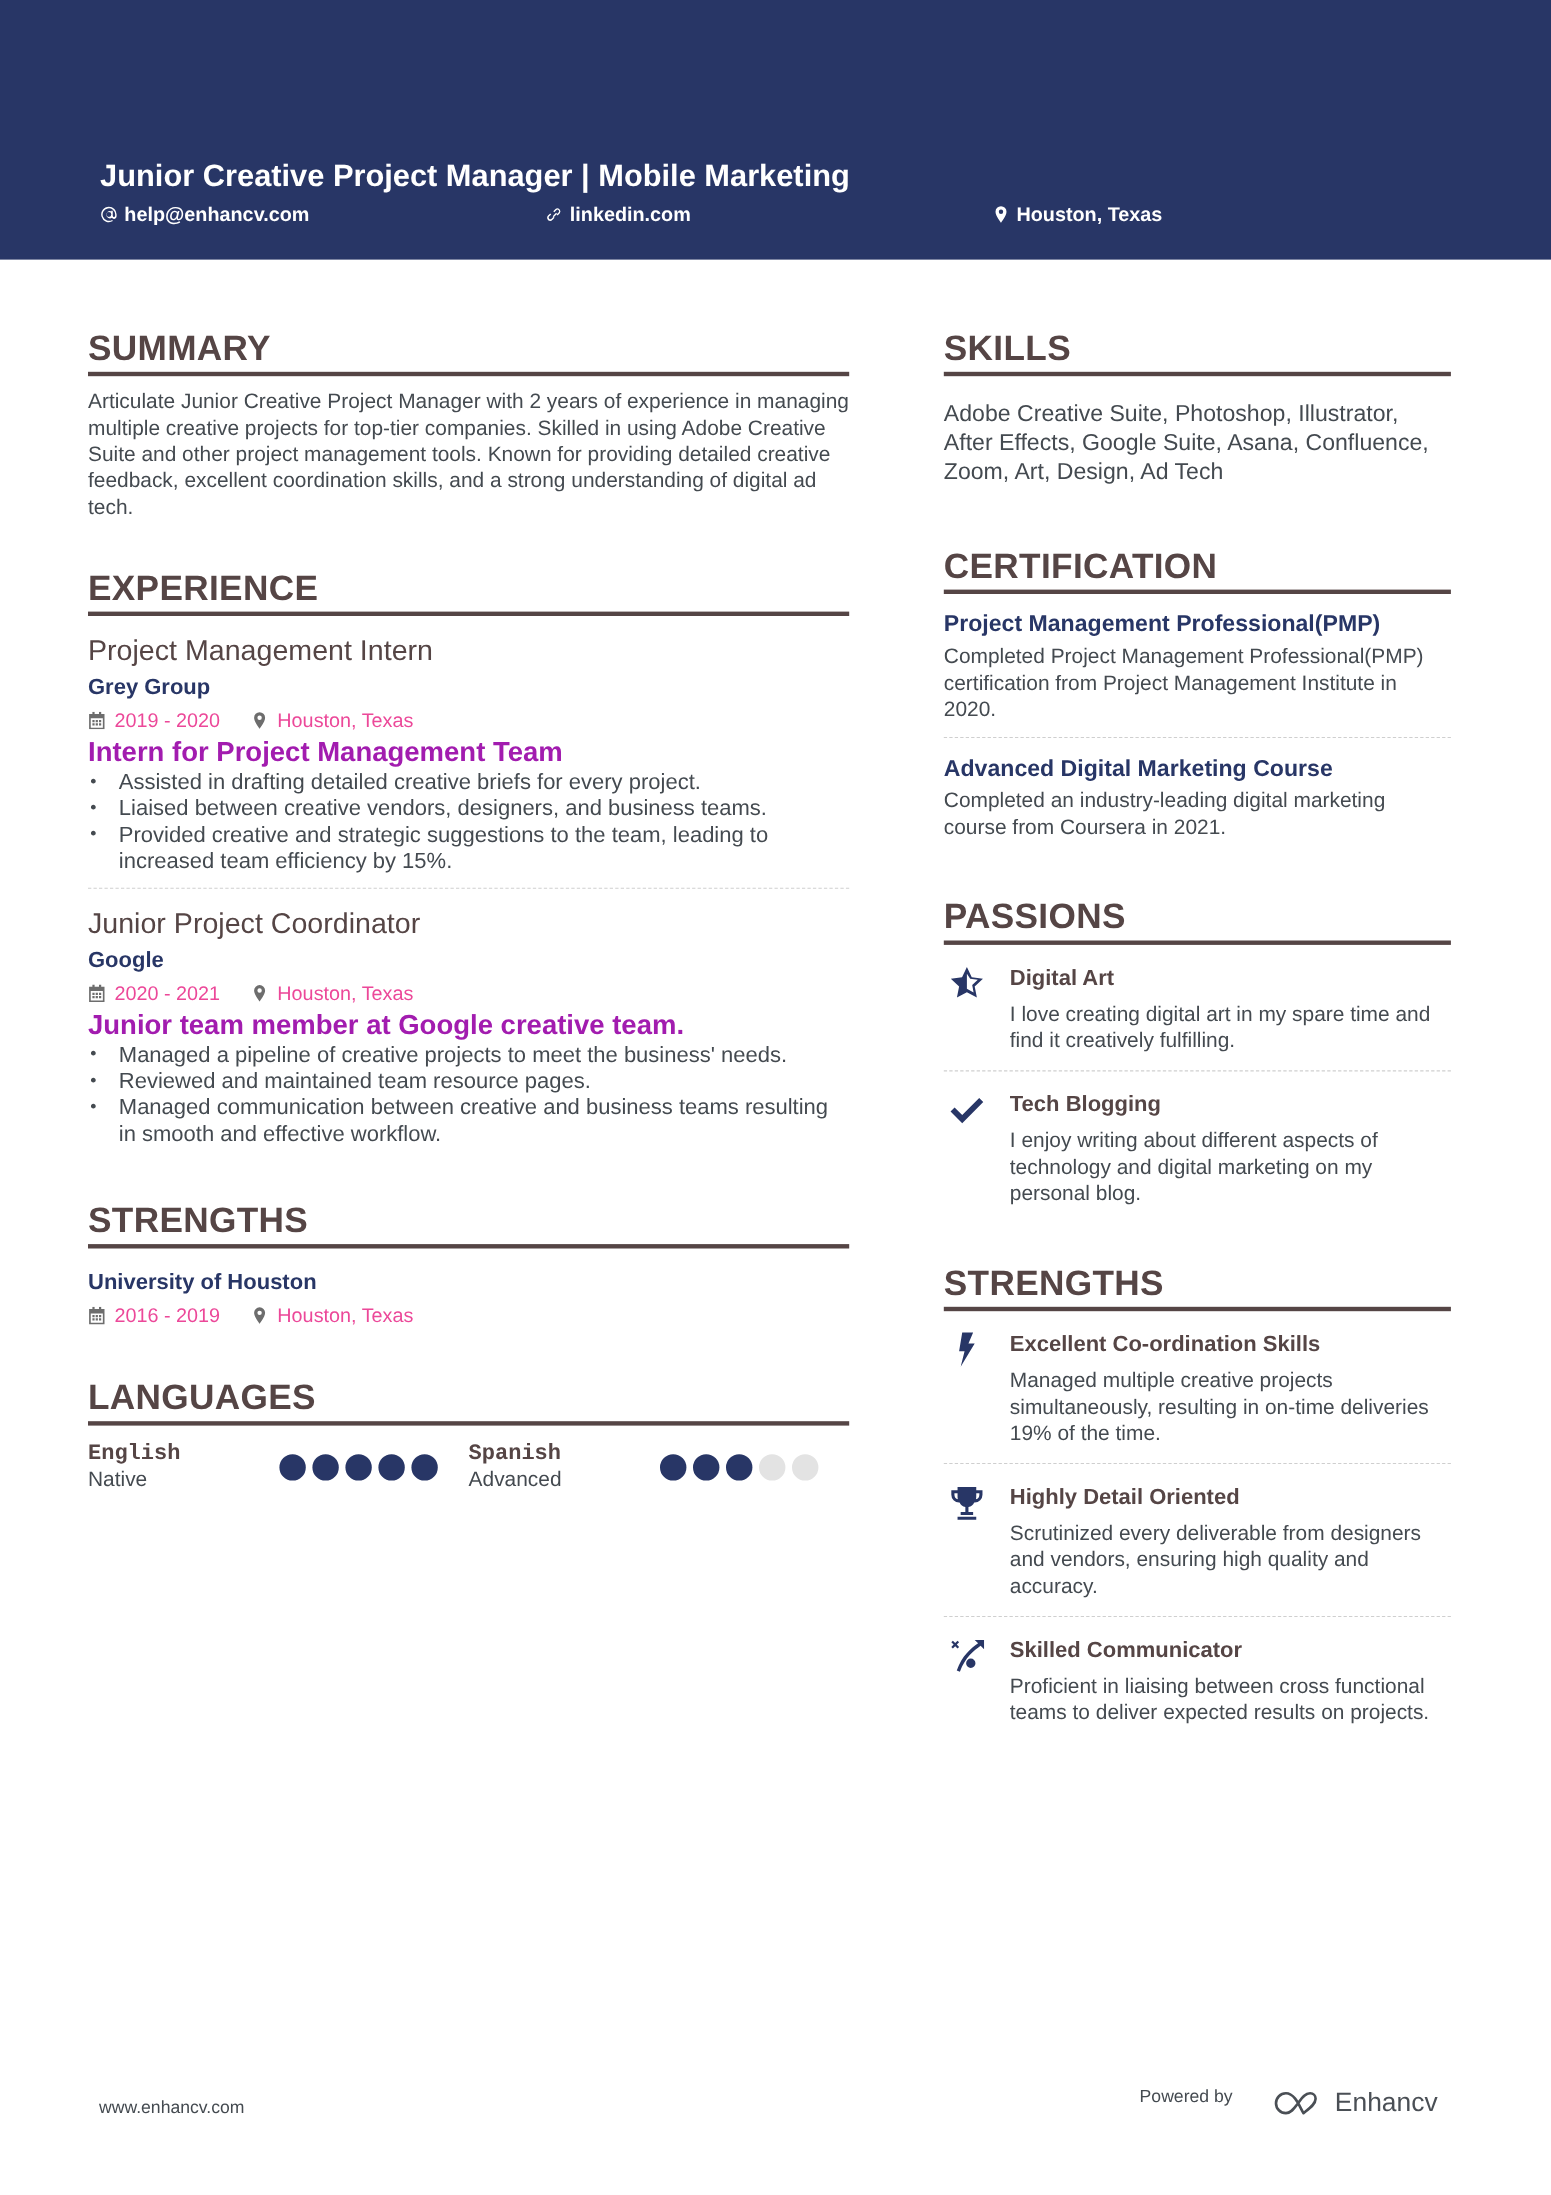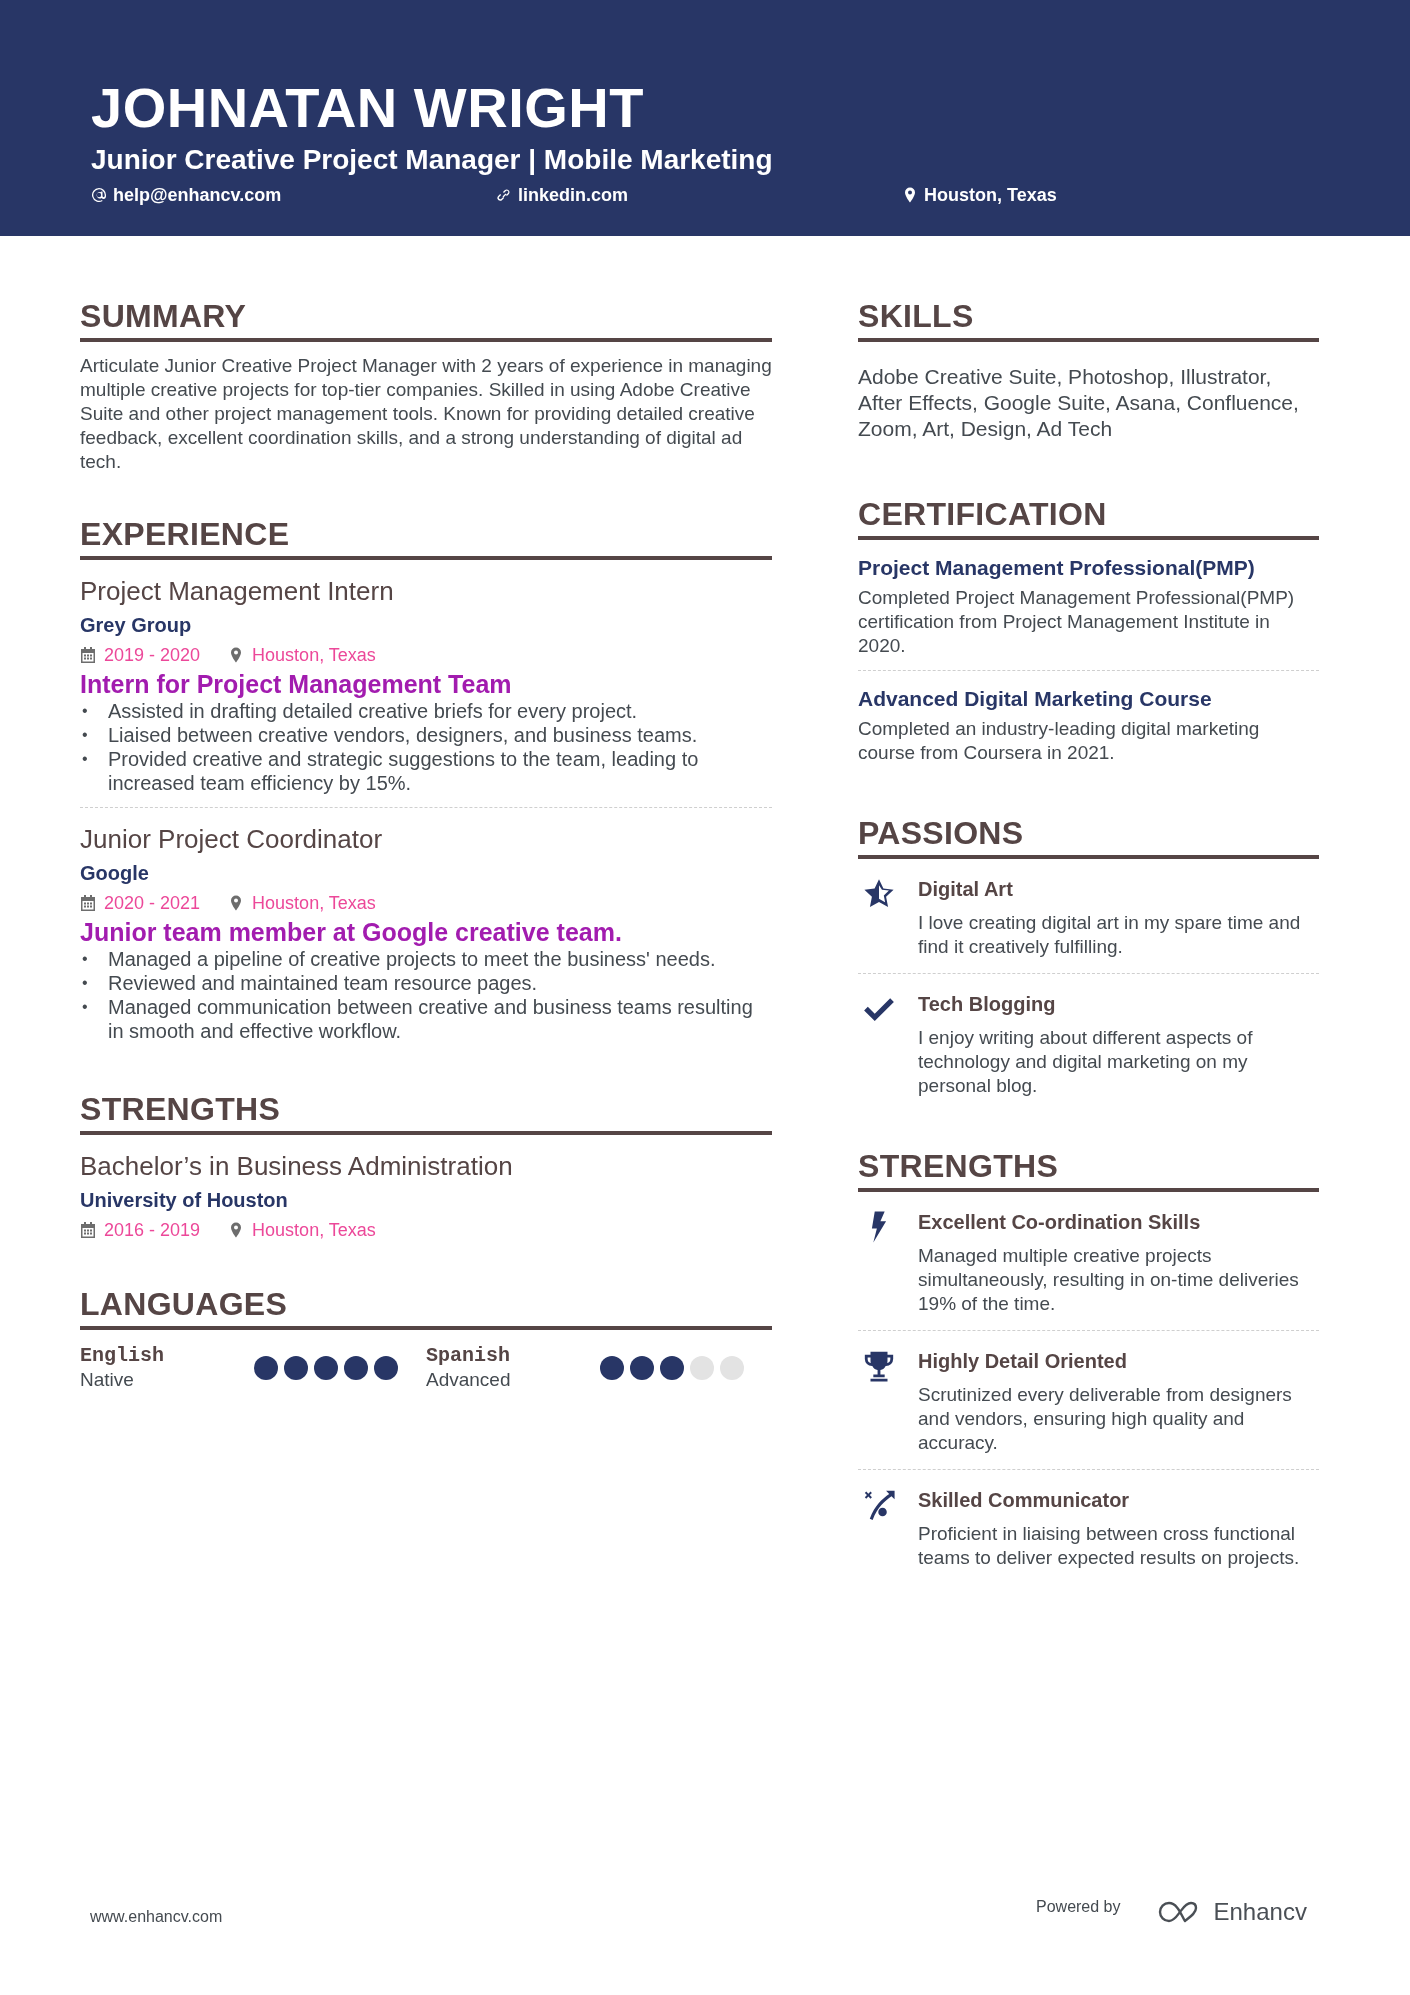--- a/index.html
+++ b/index.html
@@ -61,21 +61,20 @@
     .footer-left { position: absolute; left: 90px; top: 1908px; font-size: 16px; color: #444a50; }
     .footer-right { position: absolute; left: 1036px; top: 1898px; display: flex; align-items: flex-start; gap: 35px; }
     .powered { font-size: 16px; color: #444a50; }
     .brand { display: flex; align-items: center; gap: 10px; font-size: 24px; color: #4a4f55; }
     .brand svg { width: 48px; height: 26px; }
   </style>
 </head>
 <body>
 
 <div class="header">
-  <div class="name">JOHNATAN WRIGHT</div>
   <div class="role">Junior Creative Project Manager | Mobile Marketing</div>
   <div class="contacts">
     <div class="contact" style="left:0">
       <svg viewBox="0 0 16 16">
           <path d="M8 1a7 7 0 1 0 3.6 13l-.6-1.1A5.7 5.7 0 1 1 13.7 8v.8c0 .8-.5 1.4-1.1 1.4s-1.1-.6-1.1-1.4V4.6h-1.3v.6A3.3 3.3 0 1 0 10.7 11a2.4 2.4 0 0 0 1.9 1c1.4 0 2.4-1.2 2.4-2.7V8A7 7 0 0 0 8 1zm0 9.2A2.2 2.2 0 1 1 8 5.8a2.2 2.2 0 0 1 0 4.4z"></path>
         </svg>
       <span>help@enhancv.com</span>
     </div>
     <div class="contact" style="left:405px">
       <svg viewBox="0 0 16 16">
@@ -149,21 +148,20 @@
         <li>Managed a pipeline of creative projects to meet the business' needs.</li>
         <li>Reviewed and maintained team resource pages.</li>
         <li>Managed communication between creative and business teams resulting in smooth and effective workflow.</li>
       </ul>
     </div>
   </div>
 
   <div class="section">
     <div class="section-title">STRENGTHS</div>
     <div class="edu-item">
-      <div class="exp-title">Bachelor’s in Business Administration</div>
       <div class="exp-company">University of Houston</div>
       <div class="exp-meta">
         <span class="m">
           <svg viewBox="0 0 16 16">
               <path d="M4 0h2v2h4V0h2v2h3v14H1V2h3zM2.5 6v8.5h11V6zM4 7.5h2v2H4zm3 0h2v2H7zm3 0h2v2h-2zM4 10.5h2v2H4zm3 0h2v2H7zm3 0h2v2h-2z"></path>
             </svg>
           <span>2016 - 2019</span>
         </span>
         <span class="m">
           <svg viewBox="0 0 16 16">

